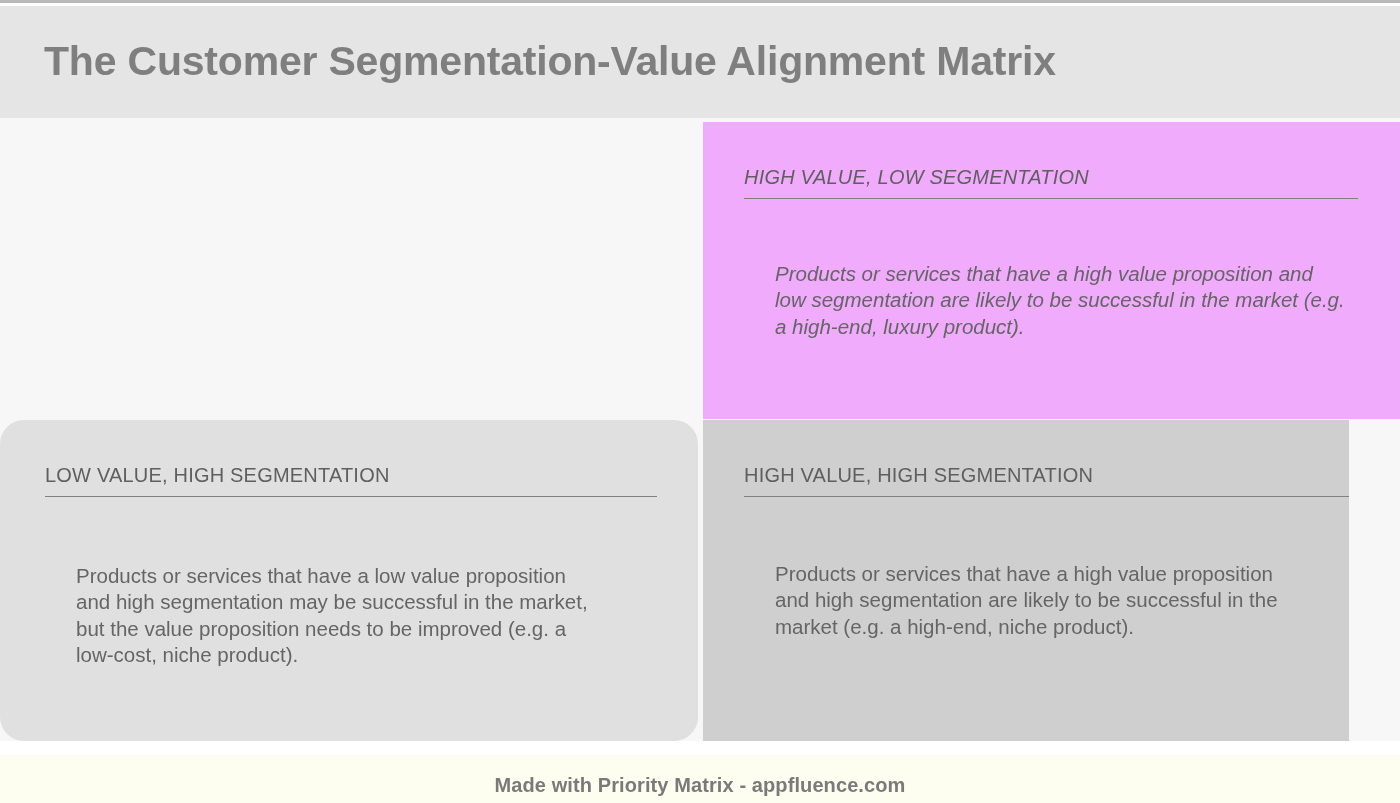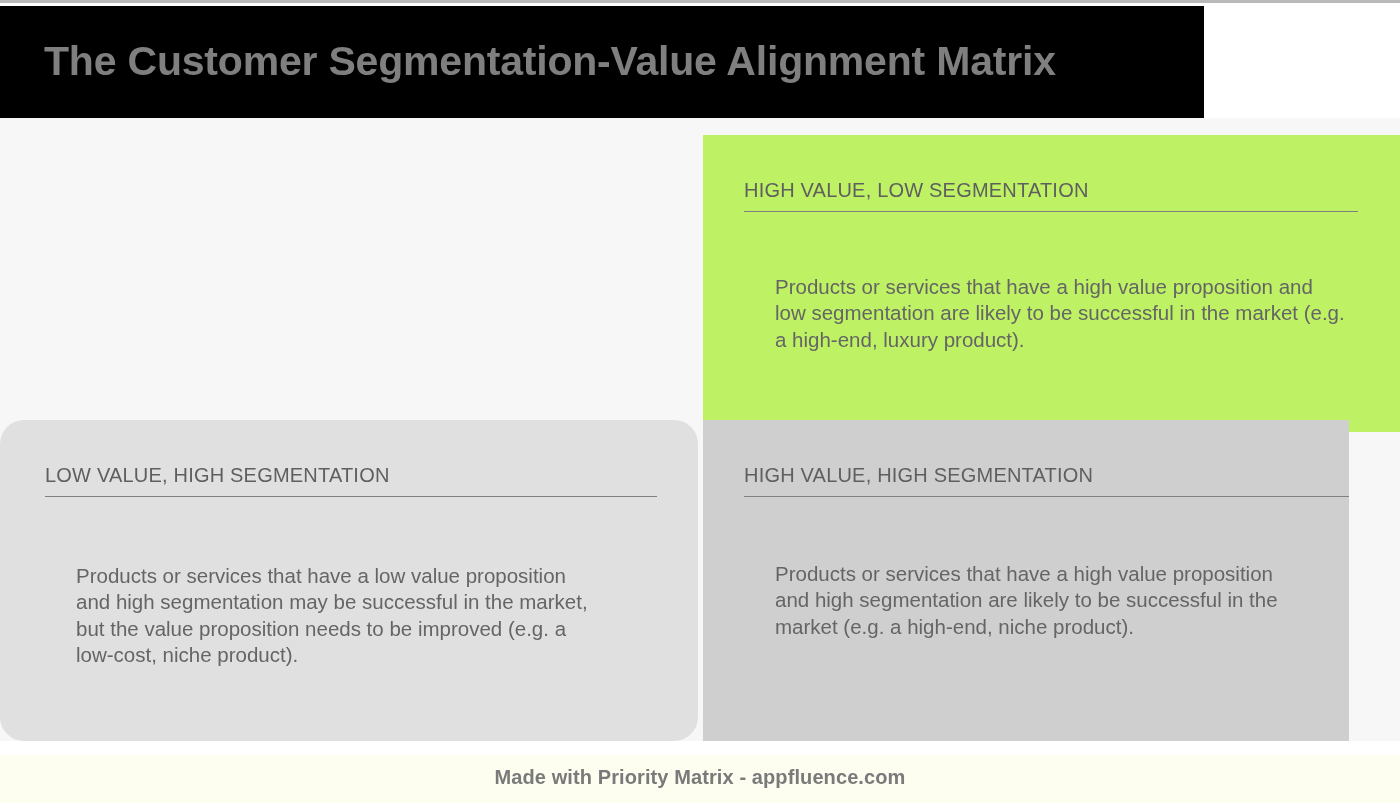--- a/index.html
+++ b/index.html
@@ -21,23 +21,23 @@
     background: #ffffff;
     box-sizing: border-box;
     border-top: 3px solid #b9b9b9;
   }
 
   
   .header {
     position: absolute;
     left: 0;
     top: 3px;
-    width: 1204px;
+    width: 1400px;
     height: 112px;
-    background: #000000;
+    background: #e5e5e5;
     display: flex;
     align-items: center;
   }
   .header-title {
     margin: 0;
     padding-left: 44px;
     font-size: 41px;
     font-weight: bold;
     color: #7f7f7f;
     letter-spacing: -0.2px;
@@ -56,21 +56,21 @@
   }
 
   .quadrant {
     position: absolute;
     box-sizing: border-box;
     padding: 0;
     overflow: hidden;
   }
 
   .q-tl { left: 0px;   top: 0px;   width: 698px; height: 297px; background: #ffffff; }
-  .q-tr { left: 703px; top: 17px;   width: 697px; height: 297px; background: #bef264; }
+  .q-tr { left: 703px; top: 4px;   width: 697px; height: 297px; background: #f0abfc; font-style: italic; }
   .q-bl { left: 0px;   top: 302px; width: 698px; height: 321px; background: #e0e0e0; border-radius: 24px; }
   .q-br { left: 703px; top: 302px; width: 646px; height: 321px; background: #cfcfcf; }
 
   .q-header {
     margin: 0;
     padding: 0;
     position: absolute;
     left: 45px;
     top: 43px;
     width: 612px;
@@ -139,21 +139,21 @@
     left: 0;
     top: 752px;
     width: 1400px;
     height: 51px;
     background: #fdfdf0;
     display: flex;
     align-items: flex-start;
     justify-content: center;
   }
   .footer-text {
-    margin: 4px;
+    margin: 12px;
     padding-top: 7px;
     font-size: 20px;
     font-weight: bold;
     color: #7a7a7a;
     letter-spacing: 0.1px;
     white-space: nowrap;
   }
 </style>
 </head>
 <body>

